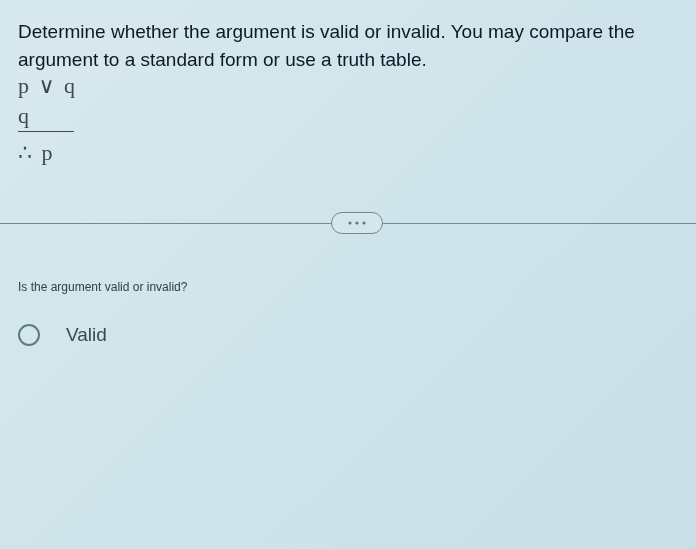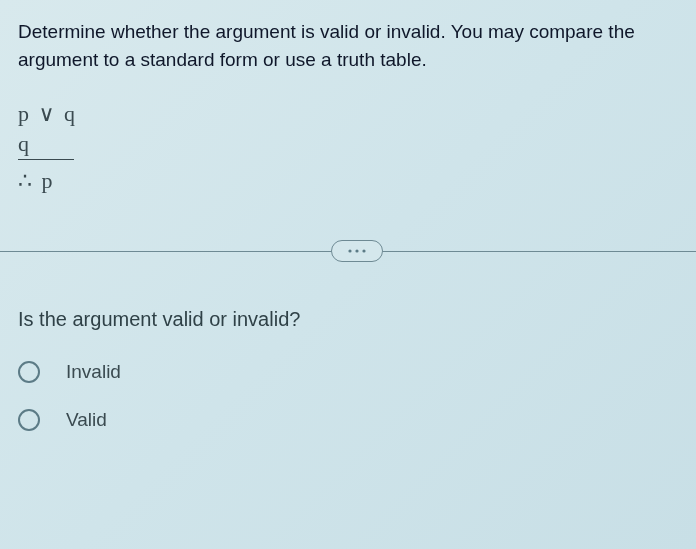--- a/index.html
+++ b/index.html
@@ -11,21 +11,20 @@
     padding: 18px 0 0 18px;
     position: relative;
   }
   .instructions {
     font-size: 19px;
     line-height: 1.45;
     color: #0f172a;
     max-width: 680px;
   }
   .argument {
-    margin-top: 28px;
     font-size: 22px;
     color: #3a4a50;
     font-family: "Times New Roman", serif;
   }
   .argument .premise1 { letter-spacing: 2px; }
   .argument .premise2 {
     display: block;
     border-bottom: 1.5px solid #3a4a50;
     width: 56px;
     padding-bottom: 2px;
@@ -59,21 +58,21 @@
     border-radius: 12px;
     background: #d4e7ec;
     display: flex;
     align-items: center;
     justify-content: center;
     cursor: pointer;
   }
   .divider-pill svg { display: block; }
   .subquestion {
     margin-top: 44px;
-    font-size: 20px;
+    font-size: 12px;
     color: #2f4147;
   }
   .options {
     margin-top: 30px;
   }
   .option-row {
     display: flex;
     align-items: center;
     gap: 26px;
     margin-bottom: 26px;
@@ -112,19 +111,15 @@
       <circle cx="19" cy="4" r="1.6" fill="#5c7b86"></circle>
     </svg>
   </div>
 </div>
 
 <div class="subquestion">Is the argument valid or invalid?</div>
 
 <div class="options">
   <div class="option-row">
     <div class="radio"></div>
-    <div class="option-label">Invalid</div>
-  </div>
-  <div class="option-row">
-    <div class="radio"></div>
     <div class="option-label">Valid</div>
   </div>
 </div>
 
 </body></html>

